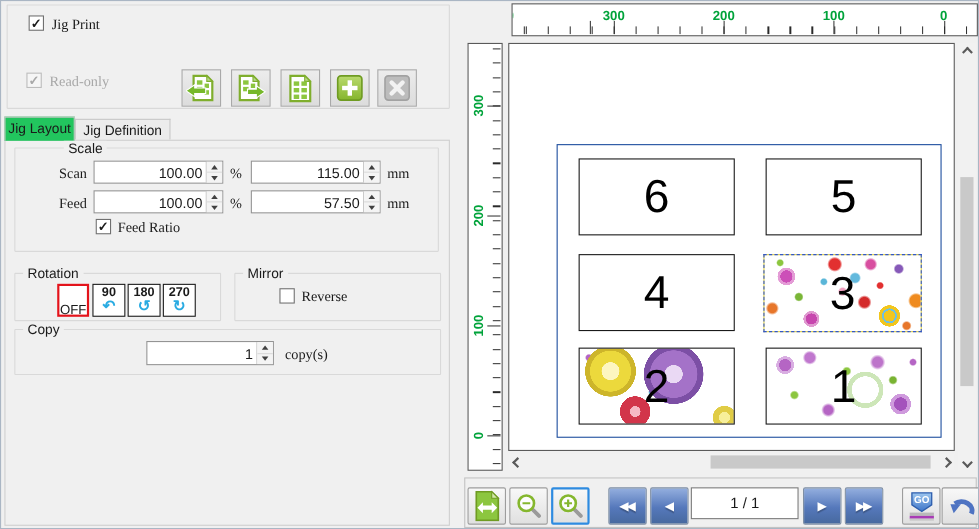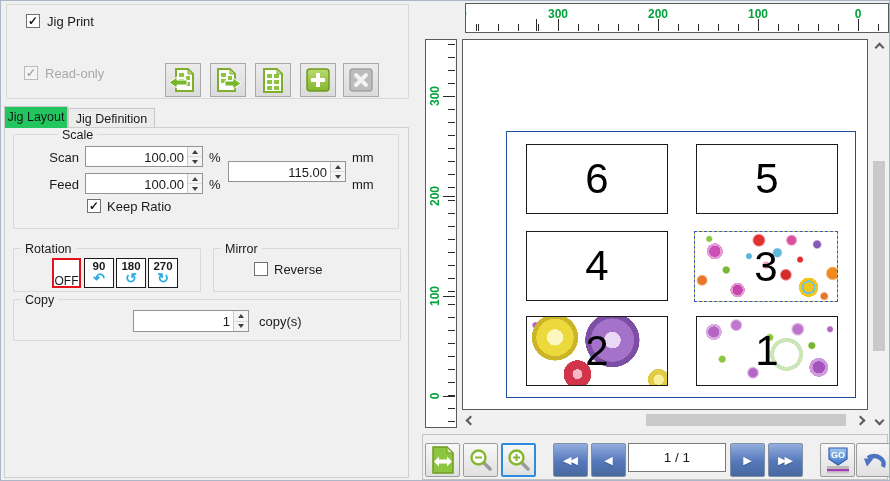--- a/index.html
+++ b/index.html
@@ -4,21 +4,21 @@
 <style>
   * { margin:0; padding:0; box-sizing:border-box; }
   html,body { background:#e8e8e8; }
   #app {
     position:relative; width:890px; height:481px;
     background:#f0f0f0; overflow:hidden;
     border:1px solid #aab6c4;
     font-family:"Liberation Sans", sans-serif;
     color:#1a1a1a; font-size:13px;
   }
-  .lbl { position:absolute; font-size:13px; white-space:nowrap; }
+  .lbl { position:absolute; font-size:13px; white-space:nowrap;font-family:Liberation Serif, serif; }
 
   
   .groupbox { position:absolute; border:1px solid #d9d9d9; border-radius:1px; }
   .group-label { position:absolute; background:#f0f0f0; padding:0 4px; font-size:12.5px; }
 
   
   .cb { position:absolute; width:14px; height:14px; background:#fff;
         border:1px solid #707070; display:flex; align-items:center; justify-content:center; }
   .cb .check { font-size:12px; font-weight:700; line-height:1; margin-top:-1px; color:#1a1a1a; }
   .cb.disabled { border-color:#bcbcbc; background:#f5f5f5; }
@@ -227,21 +227,21 @@
     <div class="spin-btns">
       <div class="spin-b">
           <i class="tri-up"></i>
         </div>
       <div class="spin-b">
           <i class="tri-dn"></i>
         </div>
     </div>
   </div>
   <span class="lbl" style="left:208px;top:149px;z-index:5;">%</span>
-  <div class="spin" style="left:227px;top:160px;width:118px;z-index:5;">
+  <div class="spin" style="left:227px;top:145px;width:118px;z-index:5;">
     <div class="spin-val">115.00</div>
     <div class="spin-btns">
       <div class="spin-b">
           <i class="tri-up"></i>
         </div>
       <div class="spin-b">
           <i class="tri-dn"></i>
         </div>
     </div>
   </div>
@@ -253,26 +253,37 @@
     <div class="spin-btns">
       <div class="spin-b">
           <i class="tri-up"></i>
         </div>
       <div class="spin-b">
           <i class="tri-dn"></i>
         </div>
     </div>
   </div>
   <span class="lbl" style="left:208px;top:176px;z-index:5;">%</span>
+  <div class="spin" style="left:227px;top:172px;width:118px;z-index:5;">
+    <div class="spin-val">57.50</div>
+    <div class="spin-btns">
+      <div class="spin-b">
+          <i class="tri-up"></i>
+        </div>
+      <div class="spin-b">
+          <i class="tri-dn"></i>
+        </div>
+    </div>
+  </div>
   <span class="lbl" style="left:351px;top:176px;z-index:5;">mm</span>
 
   <div class="cb" style="left:86px;top:198px;z-index:5;">
     <span class="check">✓</span>
   </div>
-  <span class="lbl" style="left:106px;top:198px;z-index:5;">Keep Ratio</span>
+  <span class="lbl" style="left:106px;top:198px;z-index:5;">Feed Ratio</span>
 
   <div class="groupbox" style="left:12px;top:247px;width:188px;height:44px;z-index:4;"></div>
   <span class="group-label" style="left:20px;top:241px;z-index:5;">Rotation</span>
   <div class="rotbtn off" style="left:51px;top:257px;z-index:5;">
     <span>OFF</span>
   </div>
   <div class="rotbtn" style="left:83px;top:257px;z-index:5;">
     <div class="rot-num">90</div>
     <div class="rot-arrow">↶</div>
   </div>

